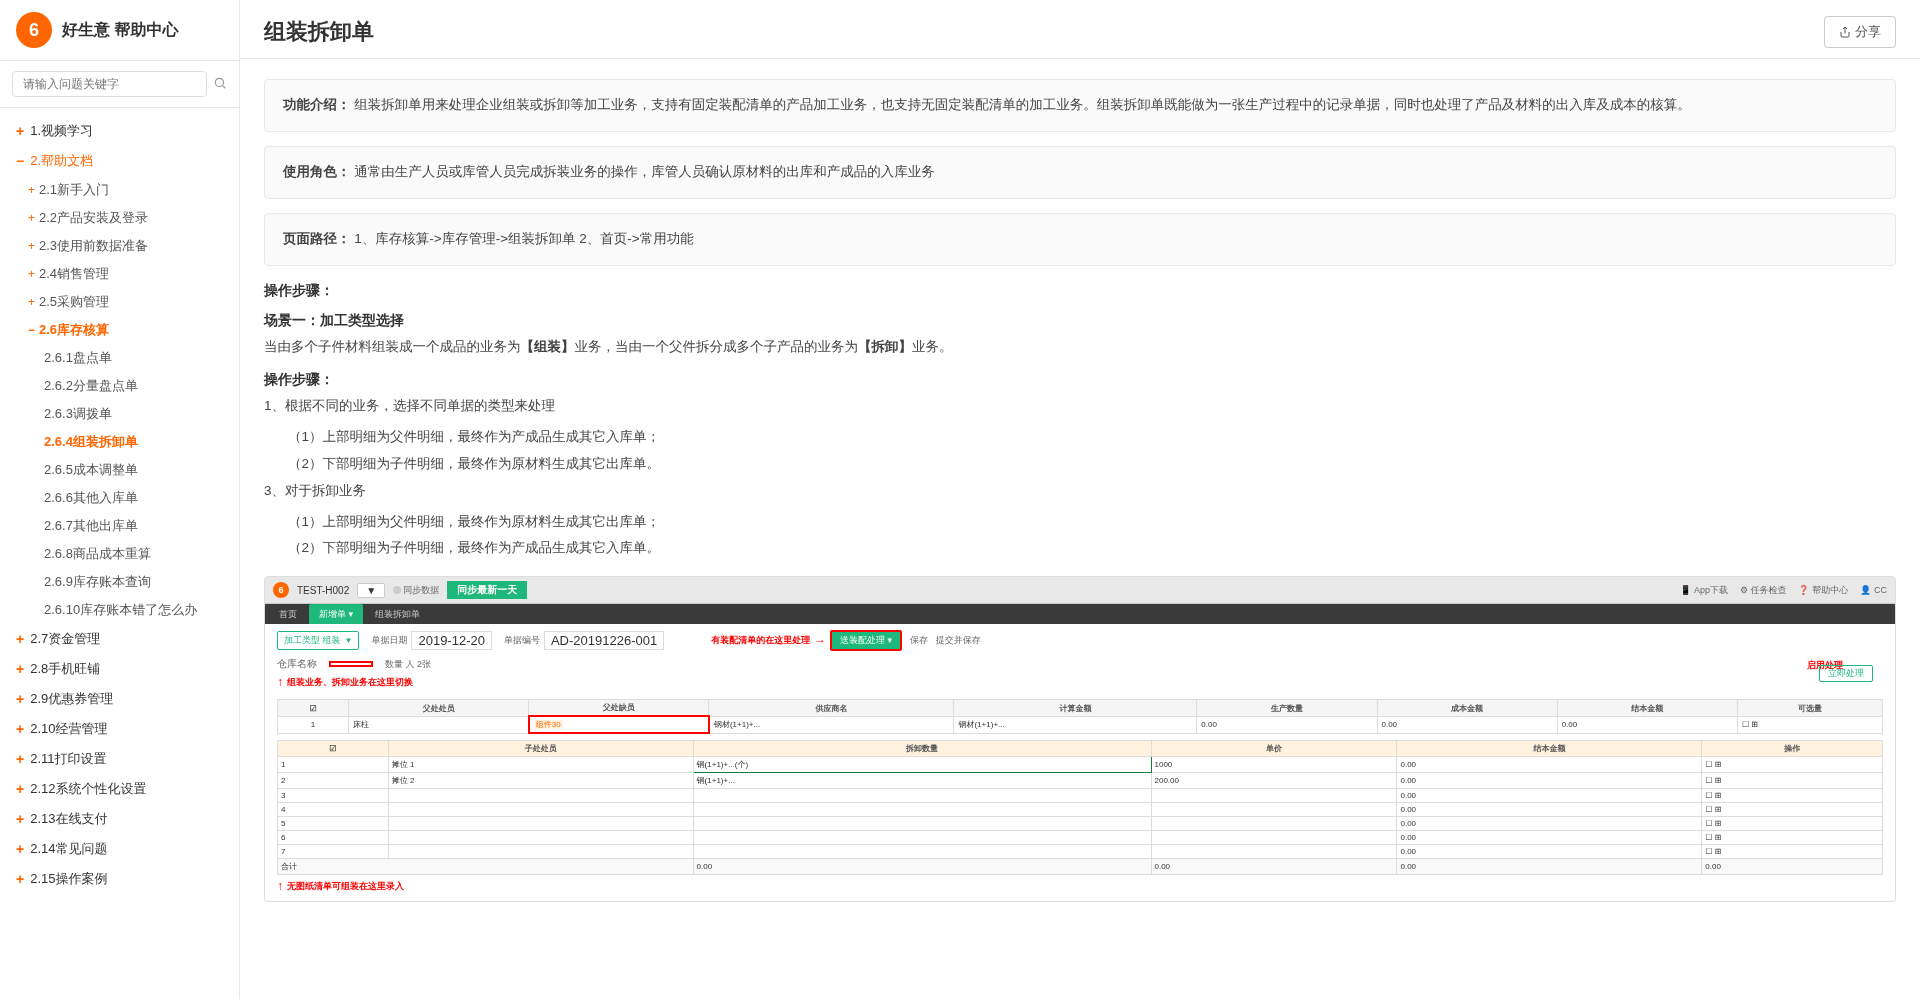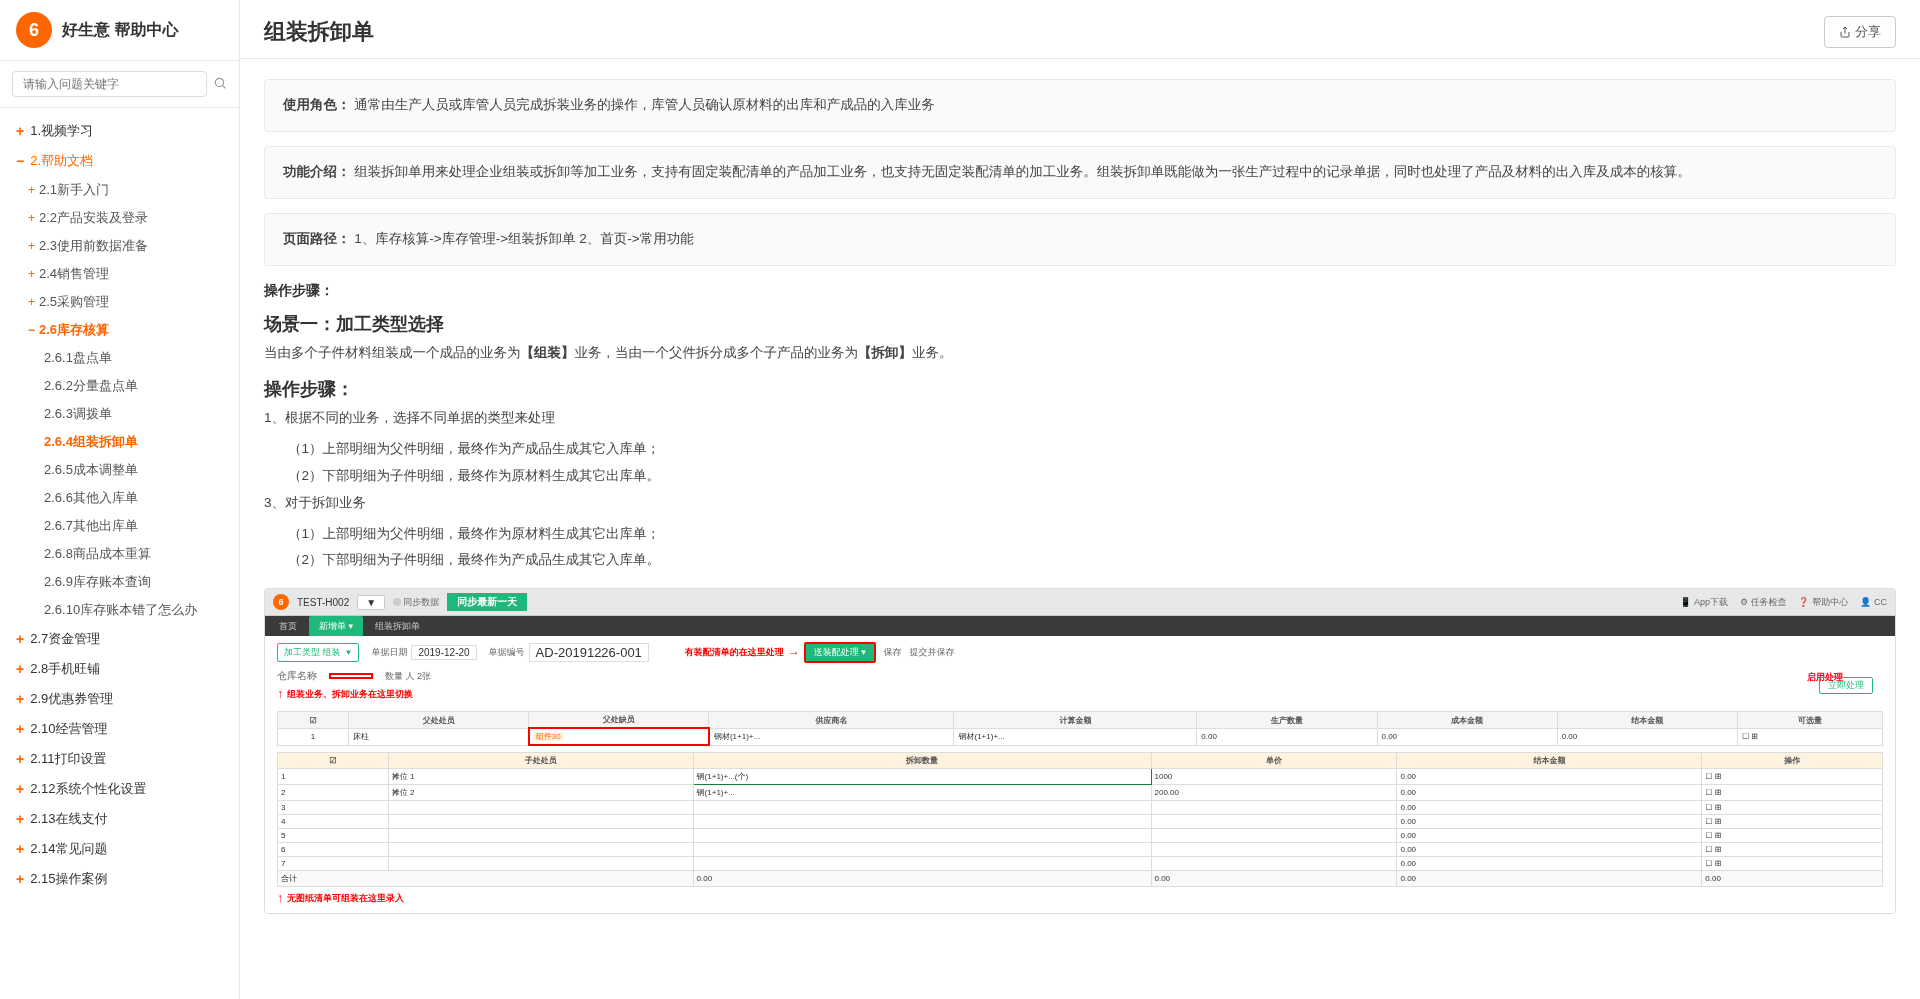--- a/index.html
+++ b/index.html
@@ -113,21 +113,21 @@
       margin-bottom: 14px;
       font-size: 13.5px;
       line-height: 1.7;
       color: #444;
     }
     .section-heading {
       font-size: 14px; font-weight: bold; color: #333;
       margin: 16px 0 10px 0;
     }
     .scenario-heading {
-      font-size: 18px; font-weight: bold; color: #333;
+      font-size: 14px; font-weight: bold; color: #333;
       margin: 12px 0 6px 0;
     }
     .step-text {
       font-size: 13.5px; color: #444; margin-bottom: 6px; line-height: 1.7;
     }
     .numbered-step {
       font-size: 13.5px; color: #444; margin-bottom: 8px; line-height: 1.7;
     }
     .sub-item {
       padding-left: 24px;
@@ -288,27 +288,27 @@
           <polyline points="16 6 12 2 8 6"></polyline>
           <line x1="12" y1="2" x2="12" y2="15"></line>
         </svg>
         <span>分享</span>
       </button>
     </div>
 
     <div id="page-content">
 
       <div class="info-block">
+        <span class="bold-keyword">功能介绍：</span>
+        <span>组装拆卸单用来处理企业组装或拆卸等加工业务，支持有固定装配清单的产品加工业务，也支持无固定装配清单的加工业务。组装拆卸单既能做为一张生产过程中的记录单据，同时也处理了产品及材料的出入库及成本的核算。</span>
+      </div>
+
+      <div class="info-block">
         <span class="bold-keyword">使用角色：</span>
         <span>通常由生产人员或库管人员完成拆装业务的操作，库管人员确认原材料的出库和产成品的入库业务</span>
-      </div>
-
-      <div class="info-block">
-        <span class="bold-keyword">功能介绍：</span>
-        <span>组装拆卸单用来处理企业组装或拆卸等加工业务，支持有固定装配清单的产品加工业务，也支持无固定装配清单的加工业务。组装拆卸单既能做为一张生产过程中的记录单据，同时也处理了产品及材料的出入库及成本的核算。</span>
       </div>
 
       <div class="info-block">
         <span class="bold-keyword">页面路径：</span>
         <span>1、库存核算-&gt;库存管理-&gt;组装拆卸单 2、首页-&gt;常用功能</span>
       </div>
 
       <div class="section-heading">操作步骤：</div>
 
       <div class="scenario-heading">场景一：加工类型选择</div>
@@ -355,28 +355,28 @@
         </div>
 
         <div style="background:#fff;padding:6px 12px;position:relative;">
           <div style="display:flex;align-items:center;gap:12px;flex-wrap:wrap;">
             <div style="display:flex;align-items:center;gap:4px;border:1px solid #1eb87a;padding:2px 6px;border-radius:2px;">
               <span style="font-size:9px;color:#1eb87a;">加工类型 组装</span>
               <span style="font-size:8px;color:#1eb87a;">▼</span>
             </div>
             <div style="display:flex;align-items:center;gap:4px;">
               <span style="font-size:9px;color:#666;">单据日期</span>
-              <div style="border:1px solid #ddd;padding:1px 6px;font-size:10px;">2019-12-20</div>
+              <div style="border:1px solid #ddd;padding:1px 6px;font-size:13px;">2019-12-20</div>
             </div>
             <div style="display:flex;align-items:center;gap:4px;">
               <span style="font-size:9px;color:#666;">单据编号</span>
               <div style="border:1px solid #ddd;padding:1px 6px;font-size:13px;">AD-20191226-001</div>
             </div>
 
-            <div style="position:relative;margin-left:24px;">
+            <div style="position:relative;margin-left:35px;">
               <span style="font-size:9px;color:#ff0000;font-weight:bold;">有装配清单的在这里处理</span>
               <span style="color:#ff0000;font-size:12px;">→</span>
               <div style="border:2px solid #ff0000;background:#1eb87a;color:#fff;padding:2px 8px;font-size:9px;display:inline-block;border-radius:2px;">送装配处理 ▾</div>
               <span style="font-size:9px;color:#666;margin-left:4px;">保存</span>
               <span style="font-size:9px;color:#666;margin-left:4px;">提交并保存</span>
             </div>
           </div>
 
           <div style="display:flex;align-items:center;gap:12px;margin-top:6px;position:relative;">
             <span style="font-size:10px;color:#666;">仓库名称</span>

